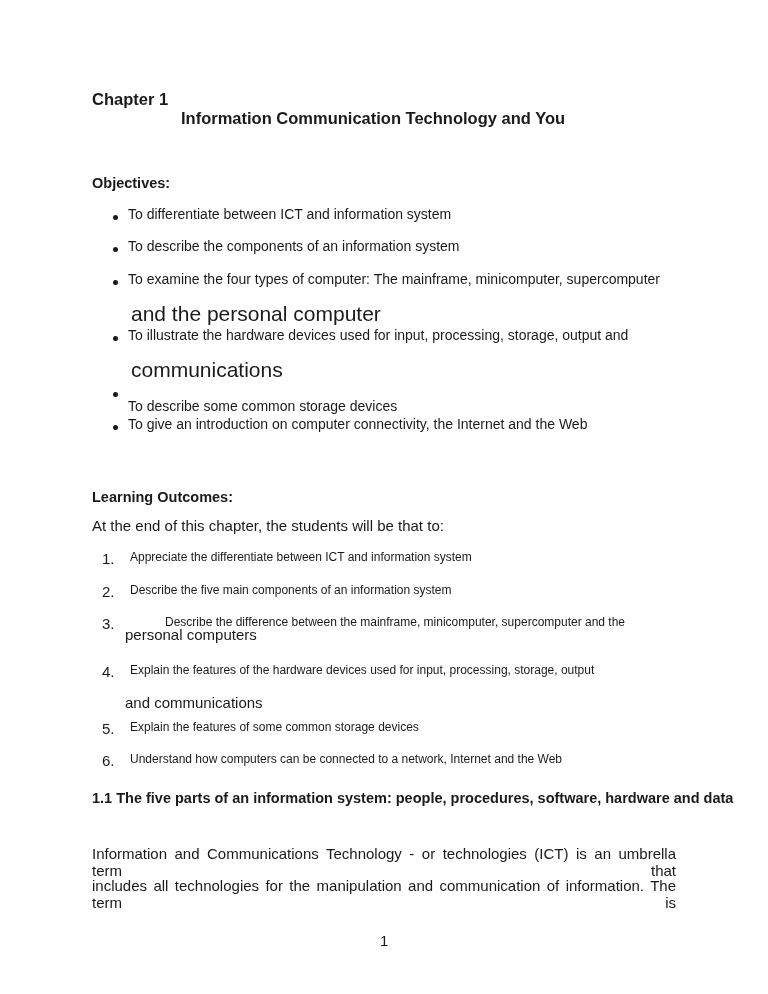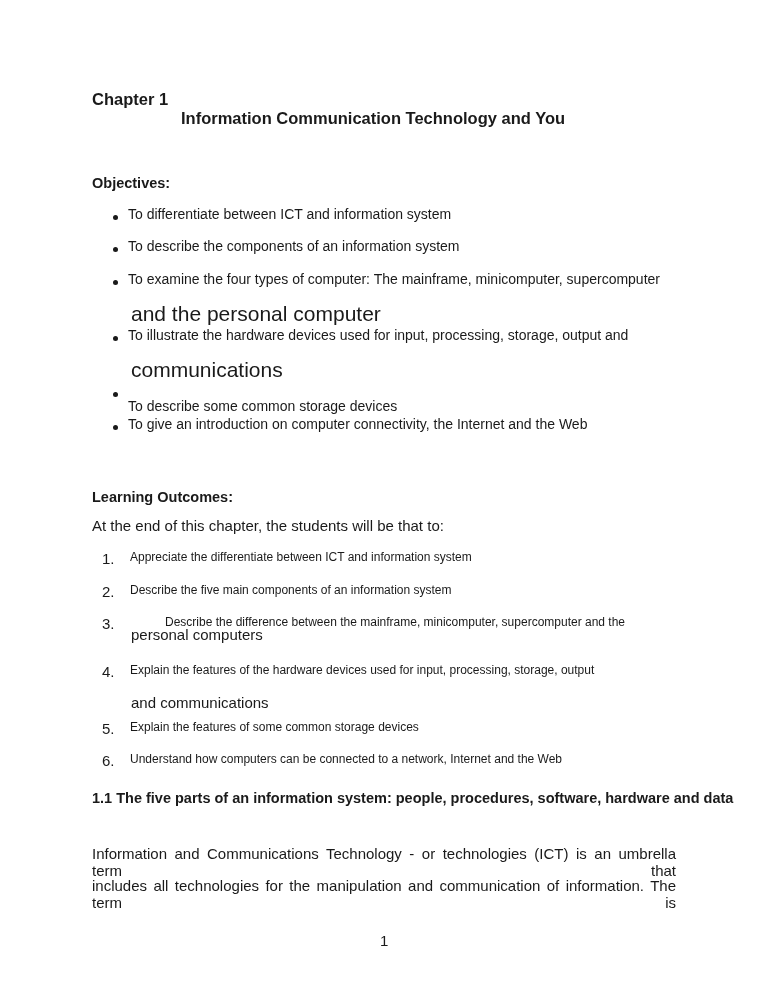--- a/index.html
+++ b/index.html
@@ -31,21 +31,21 @@
       position: absolute;
       left: 113px;
       width: 5px; height: 5px;
       border-radius: 50%;
       background: #1a1a1a;
     }
     .bullet-text { left: 128px; font-size: 14px; }
     .cont-text { left: 131px; font-size: 21px; }
     .num { left: 102px; font-size: 15px; }
     .num-text { left: 130px; font-size: 12px; }
-    .num-cont { left: 131px; font-size: 15px; }
+    .num-cont { left: 125px; font-size: 15px; }
     .para { left: 92px; font-size: 15px; }
     .justify-line {
       position: absolute;
       left: 92px;
       width: 584px;
       font-size: 15px;
       text-align: justify;
       text-align-last: justify;
       white-space: normal;
     }

